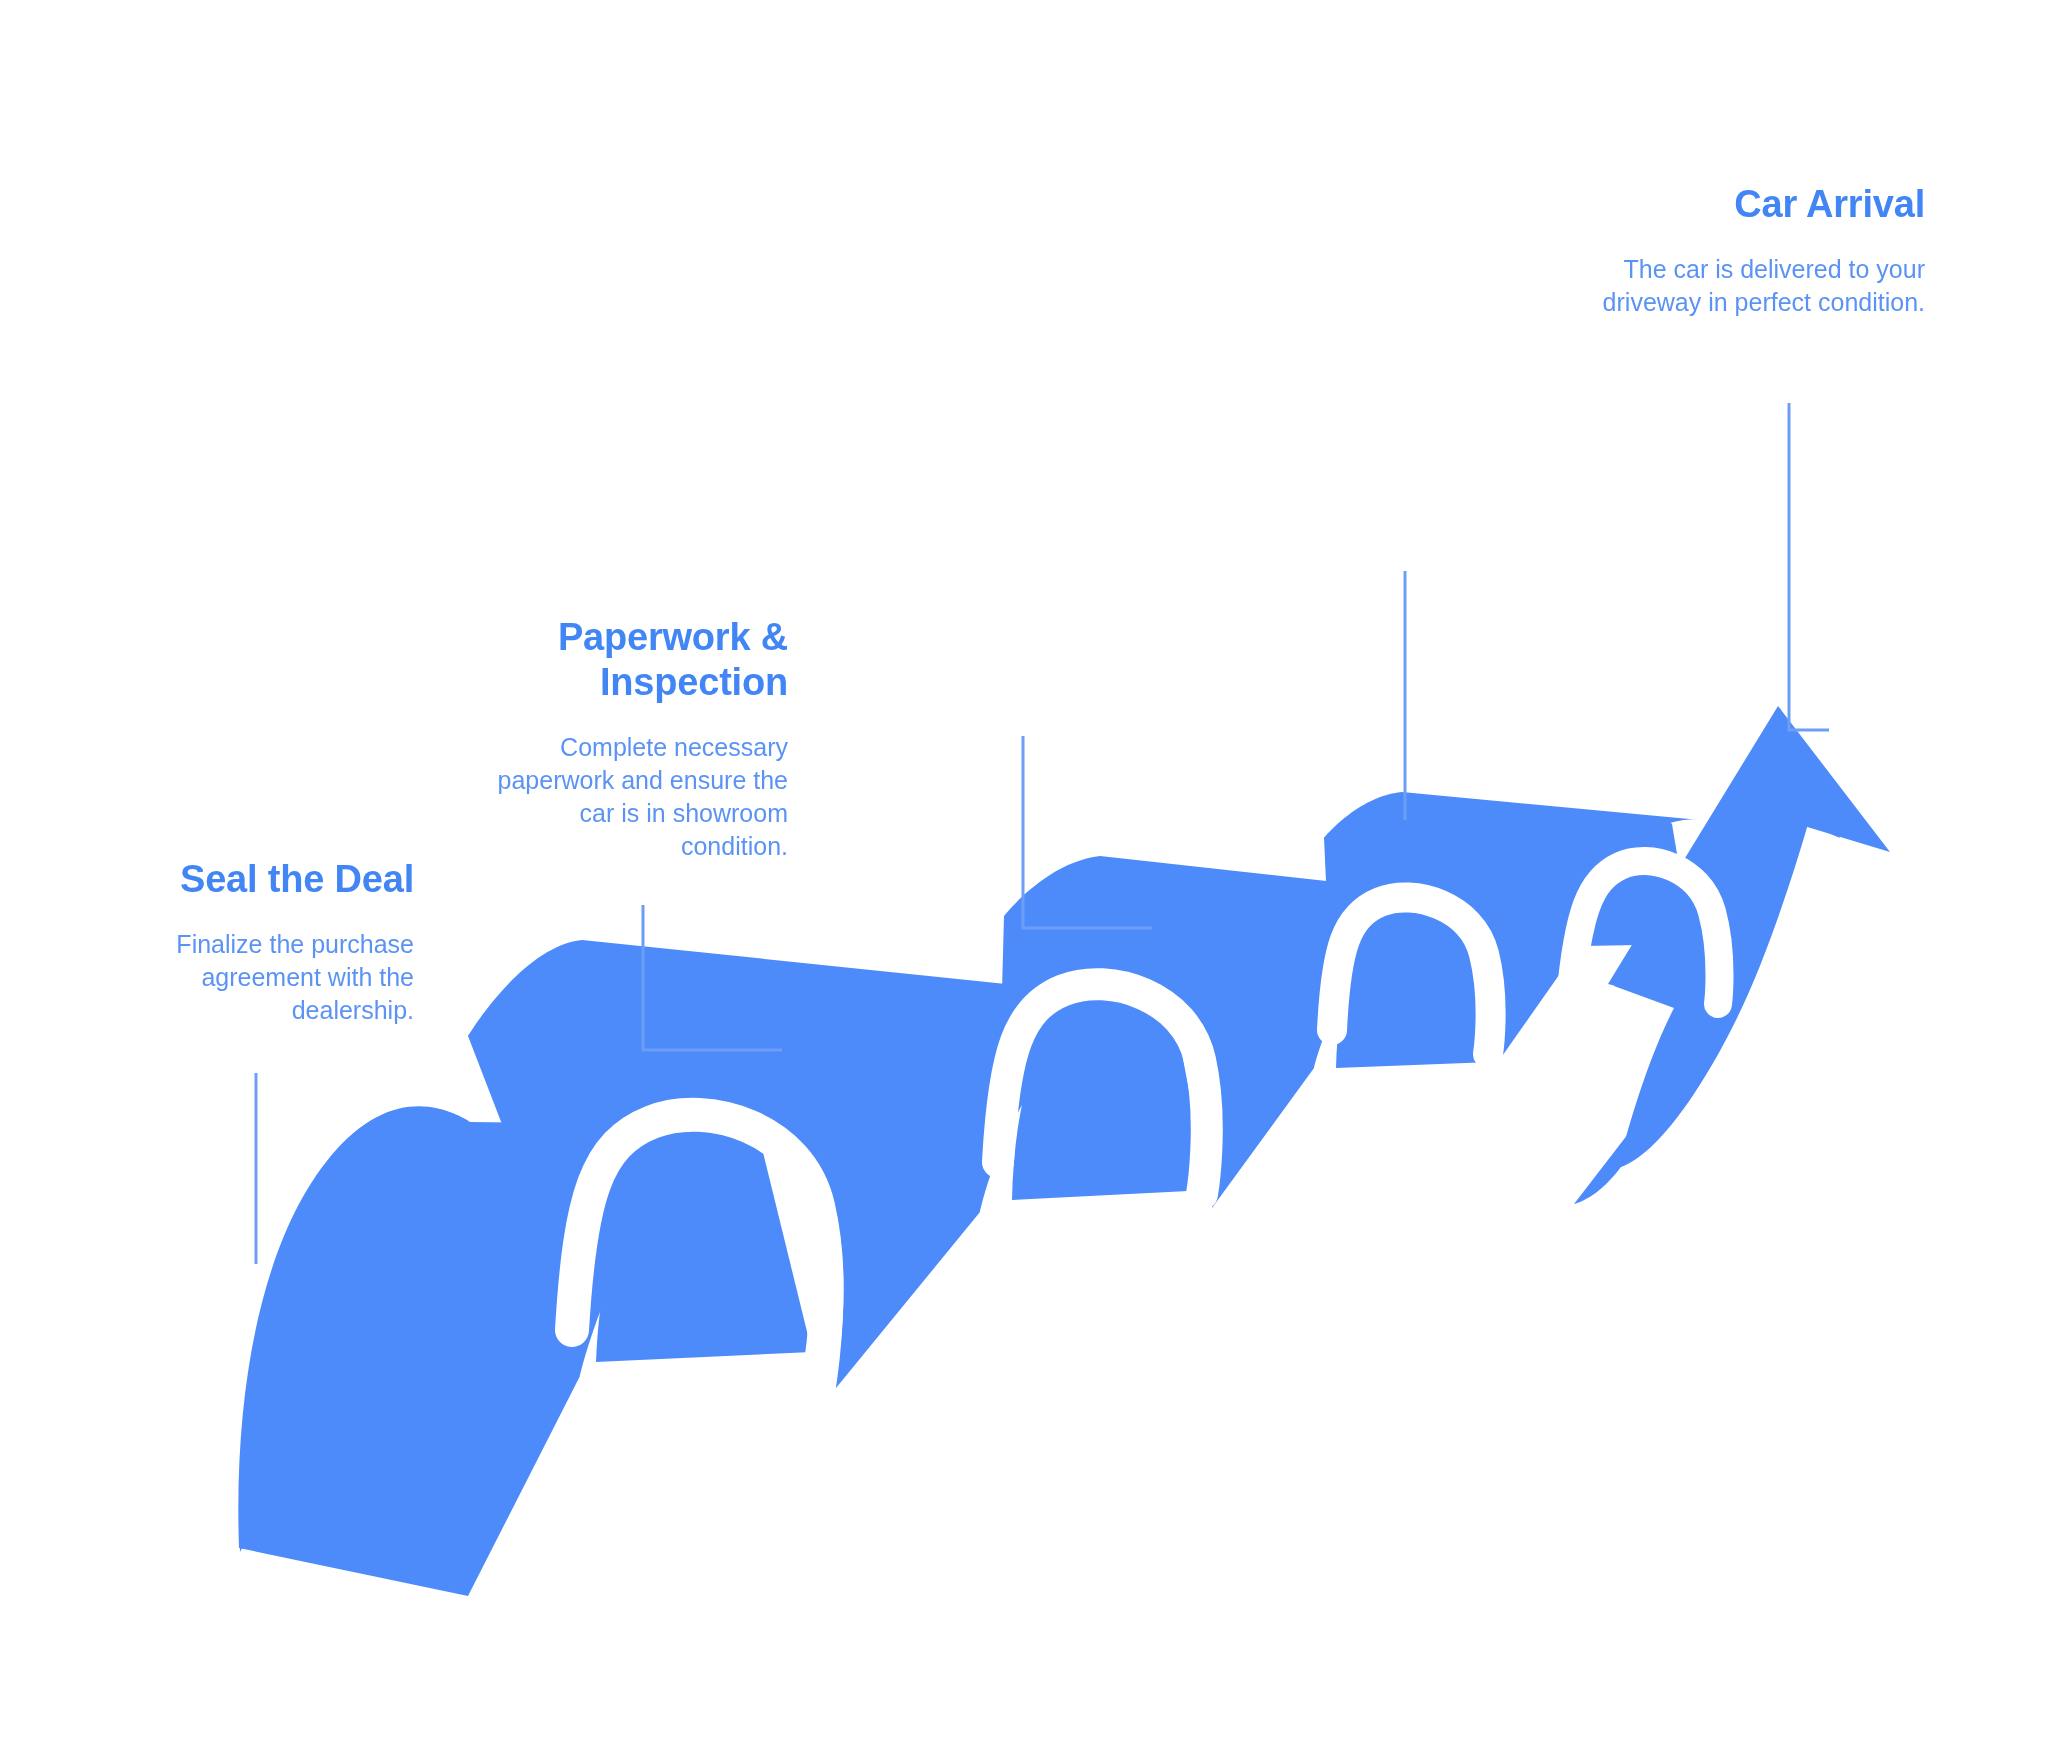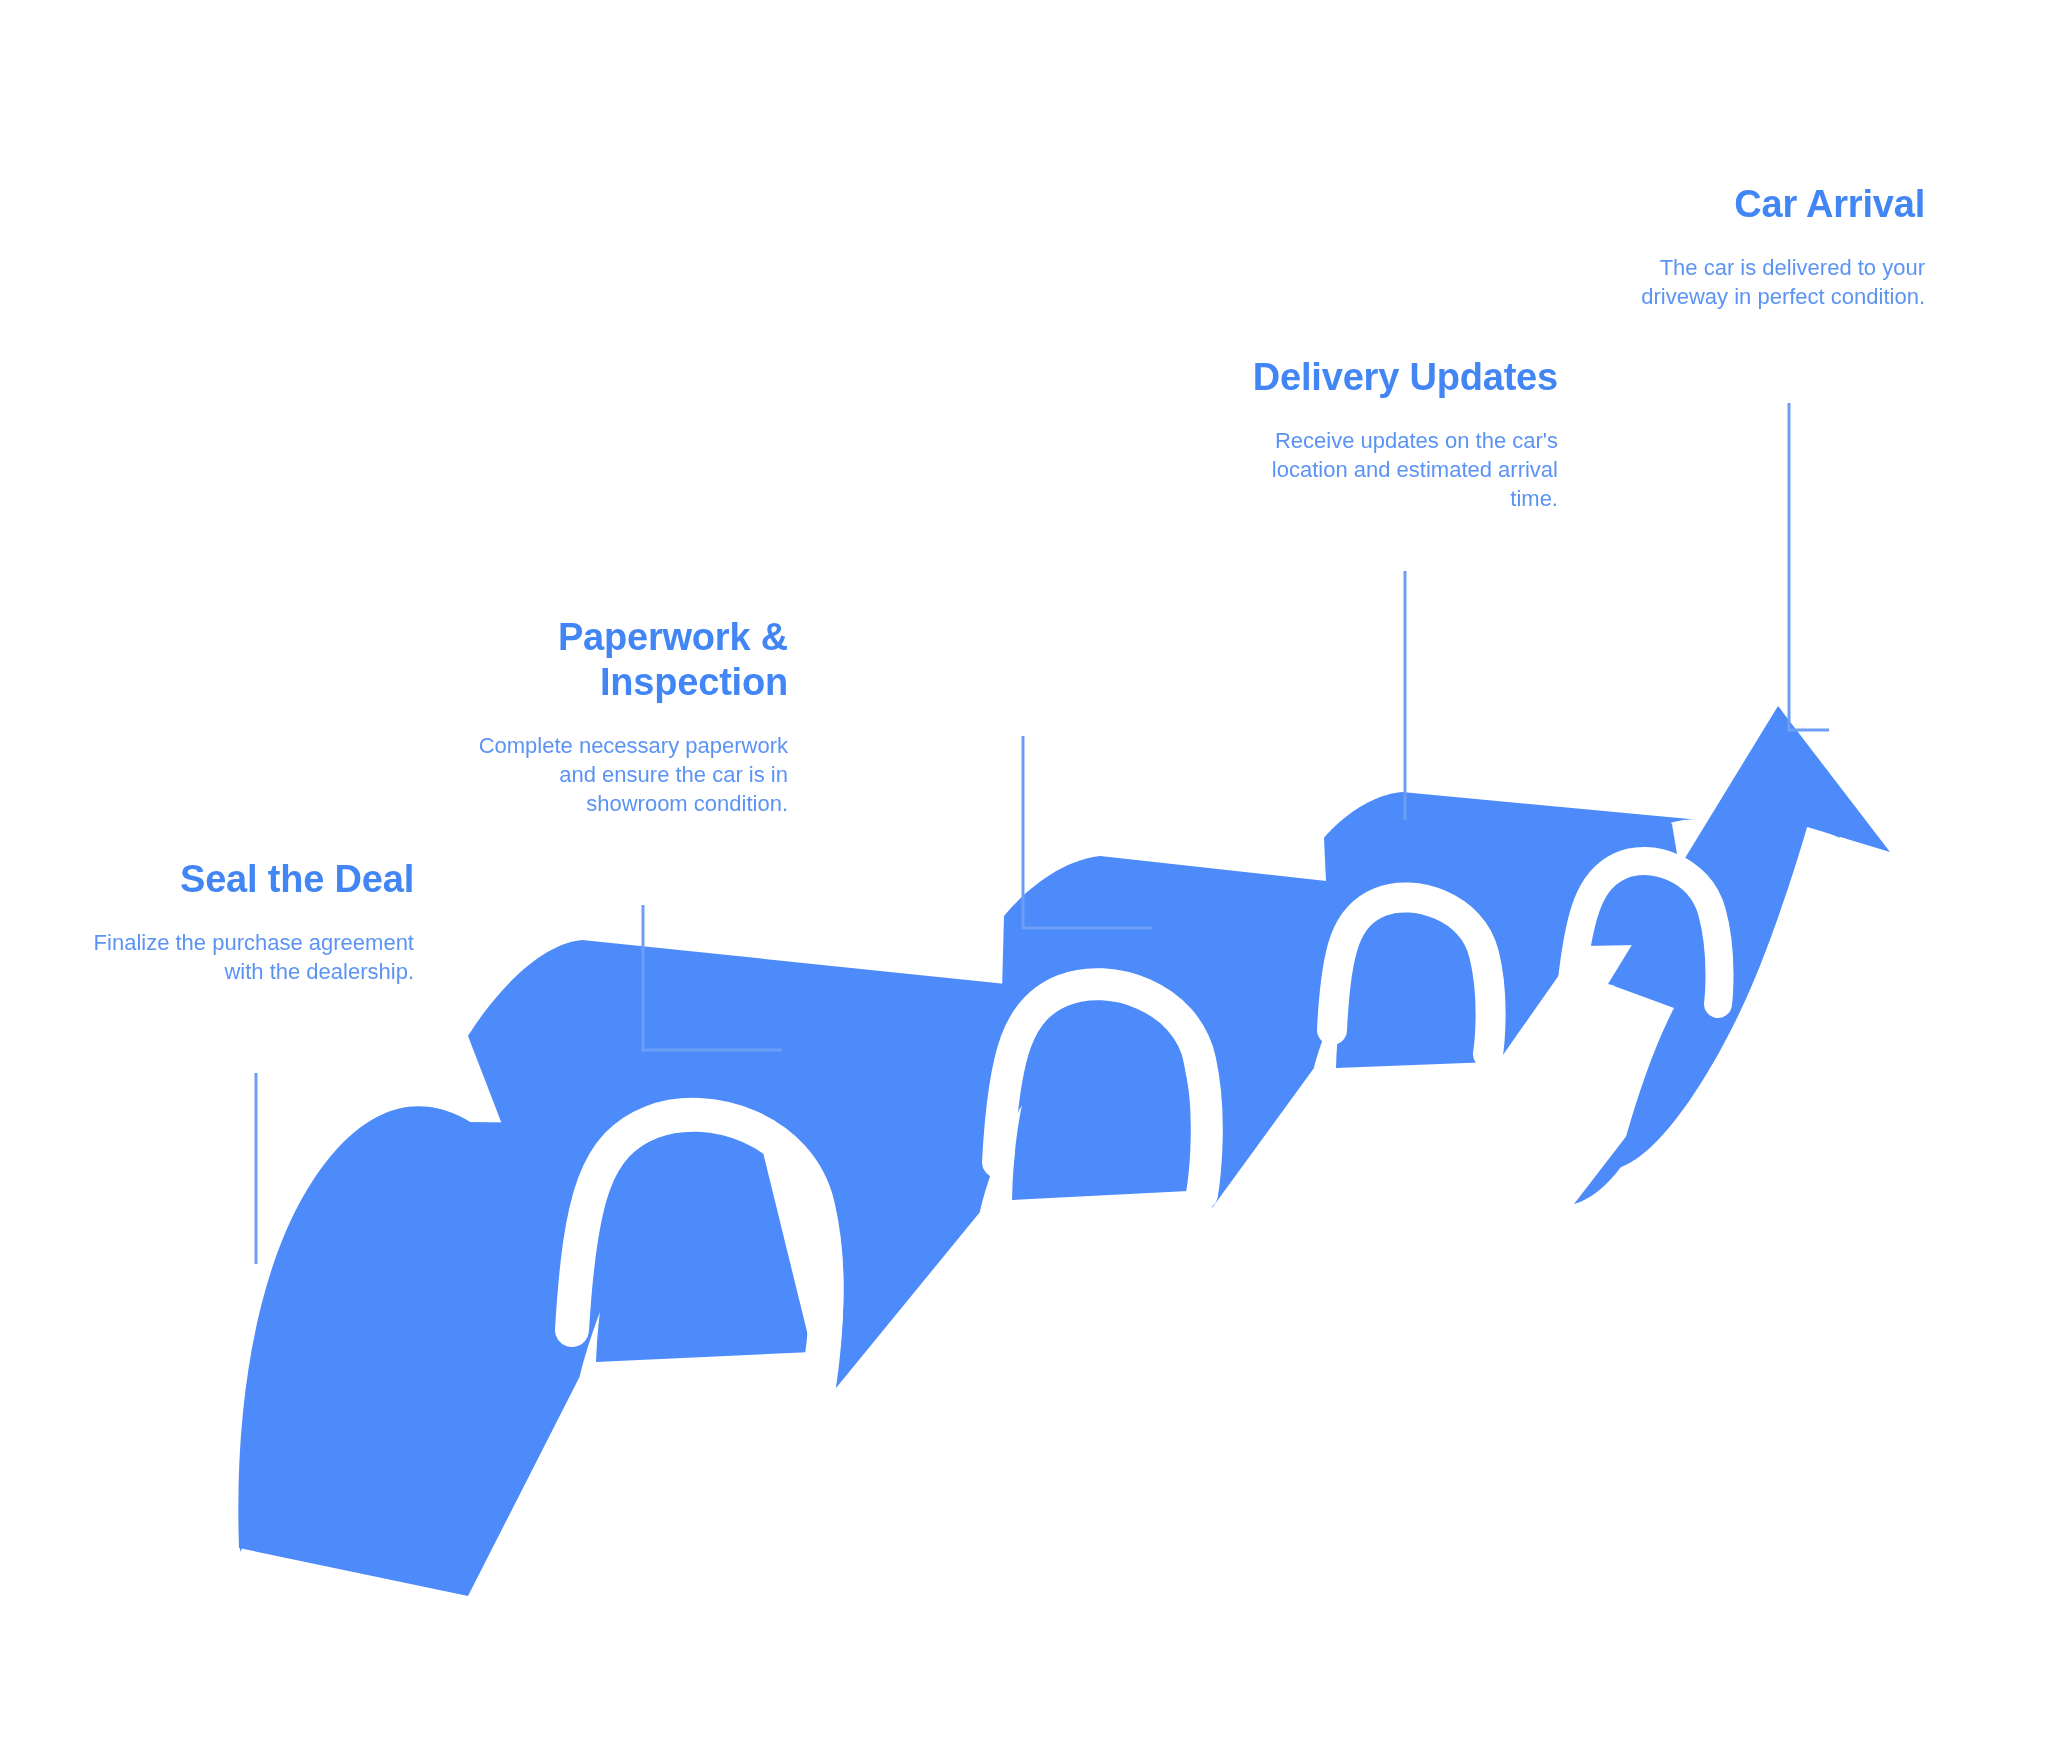--- a/index.html
+++ b/index.html
@@ -41,21 +41,21 @@
   }
   .step-title {
     font-size: 38px;
     font-weight: bold;
     color: #4285f4;
     line-height: 1.18;
     margin: 0 0 26px 0;
     letter-spacing: -0.2px;
   }
   .step-desc {
-    font-size: 22px;
+    font-size: 25px;
     font-weight: normal;
     color: #5b93f5;
     line-height: 1.32;
     margin: 0;
   }
   
   #step-1 { left: 84px;  top: 857px;  width: 330px; }
   #step-2 { left: 476px; top: 615px;  width: 312px; }
   #step-3 { left: 855px; top: 473px;  width: 312px; }
   #step-4 { left: 1228px;top: 355px;  width: 330px; }
@@ -204,23 +204,19 @@
   </div>
 
   <div class="step-block" id="step-2">
     <h2 class="step-title">Paperwork &amp; Inspection</h2>
     <p class="step-desc">Complete necessary paperwork and ensure the car is in showroom condition.</p>
   </div>
 
   <div class="step-block" id="step-3">
   </div>
 
-  <div class="step-block" id="step-4">
-    <h2 class="step-title">Delivery Updates</h2>
-    <p class="step-desc">Receive updates on the car's location and estimated arrival time.</p>
-  </div>
 
   <div class="step-block" id="step-5">
     <h2 class="step-title">Car Arrival</h2>
     <p class="step-desc">The car is delivered to your driveway in perfect condition.</p>
   </div>
 
 </div>
 
 </body></html>

